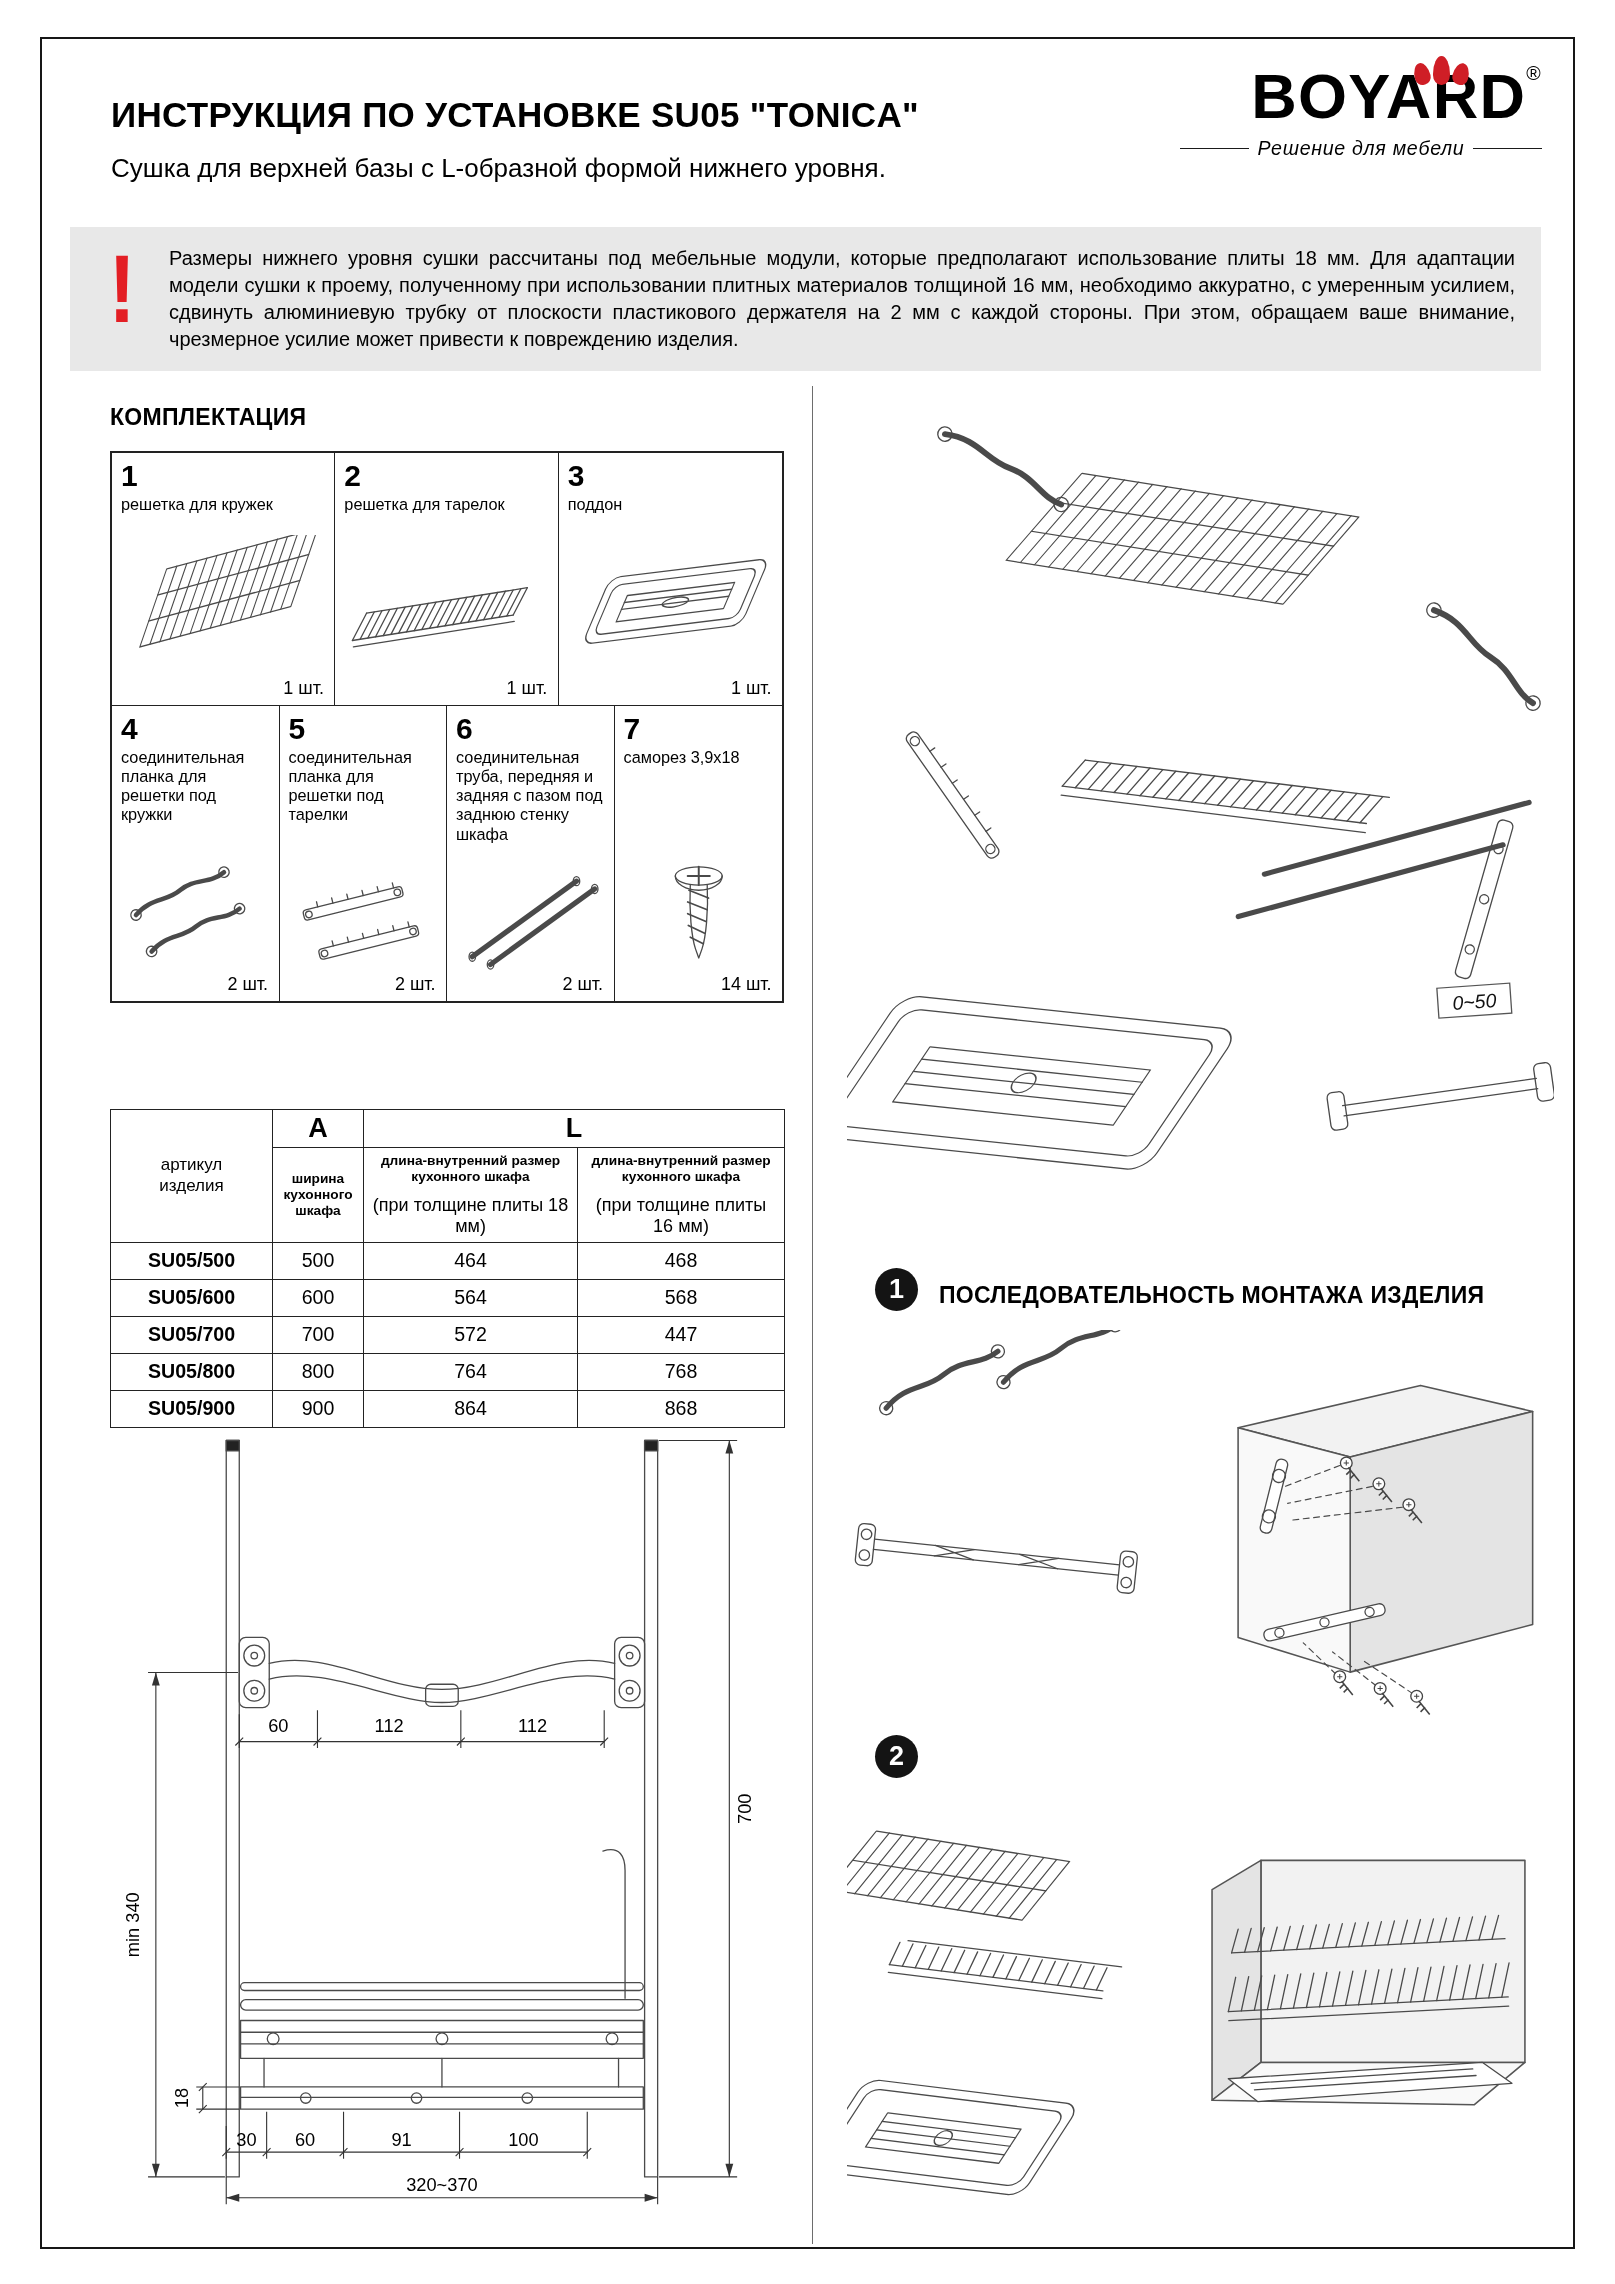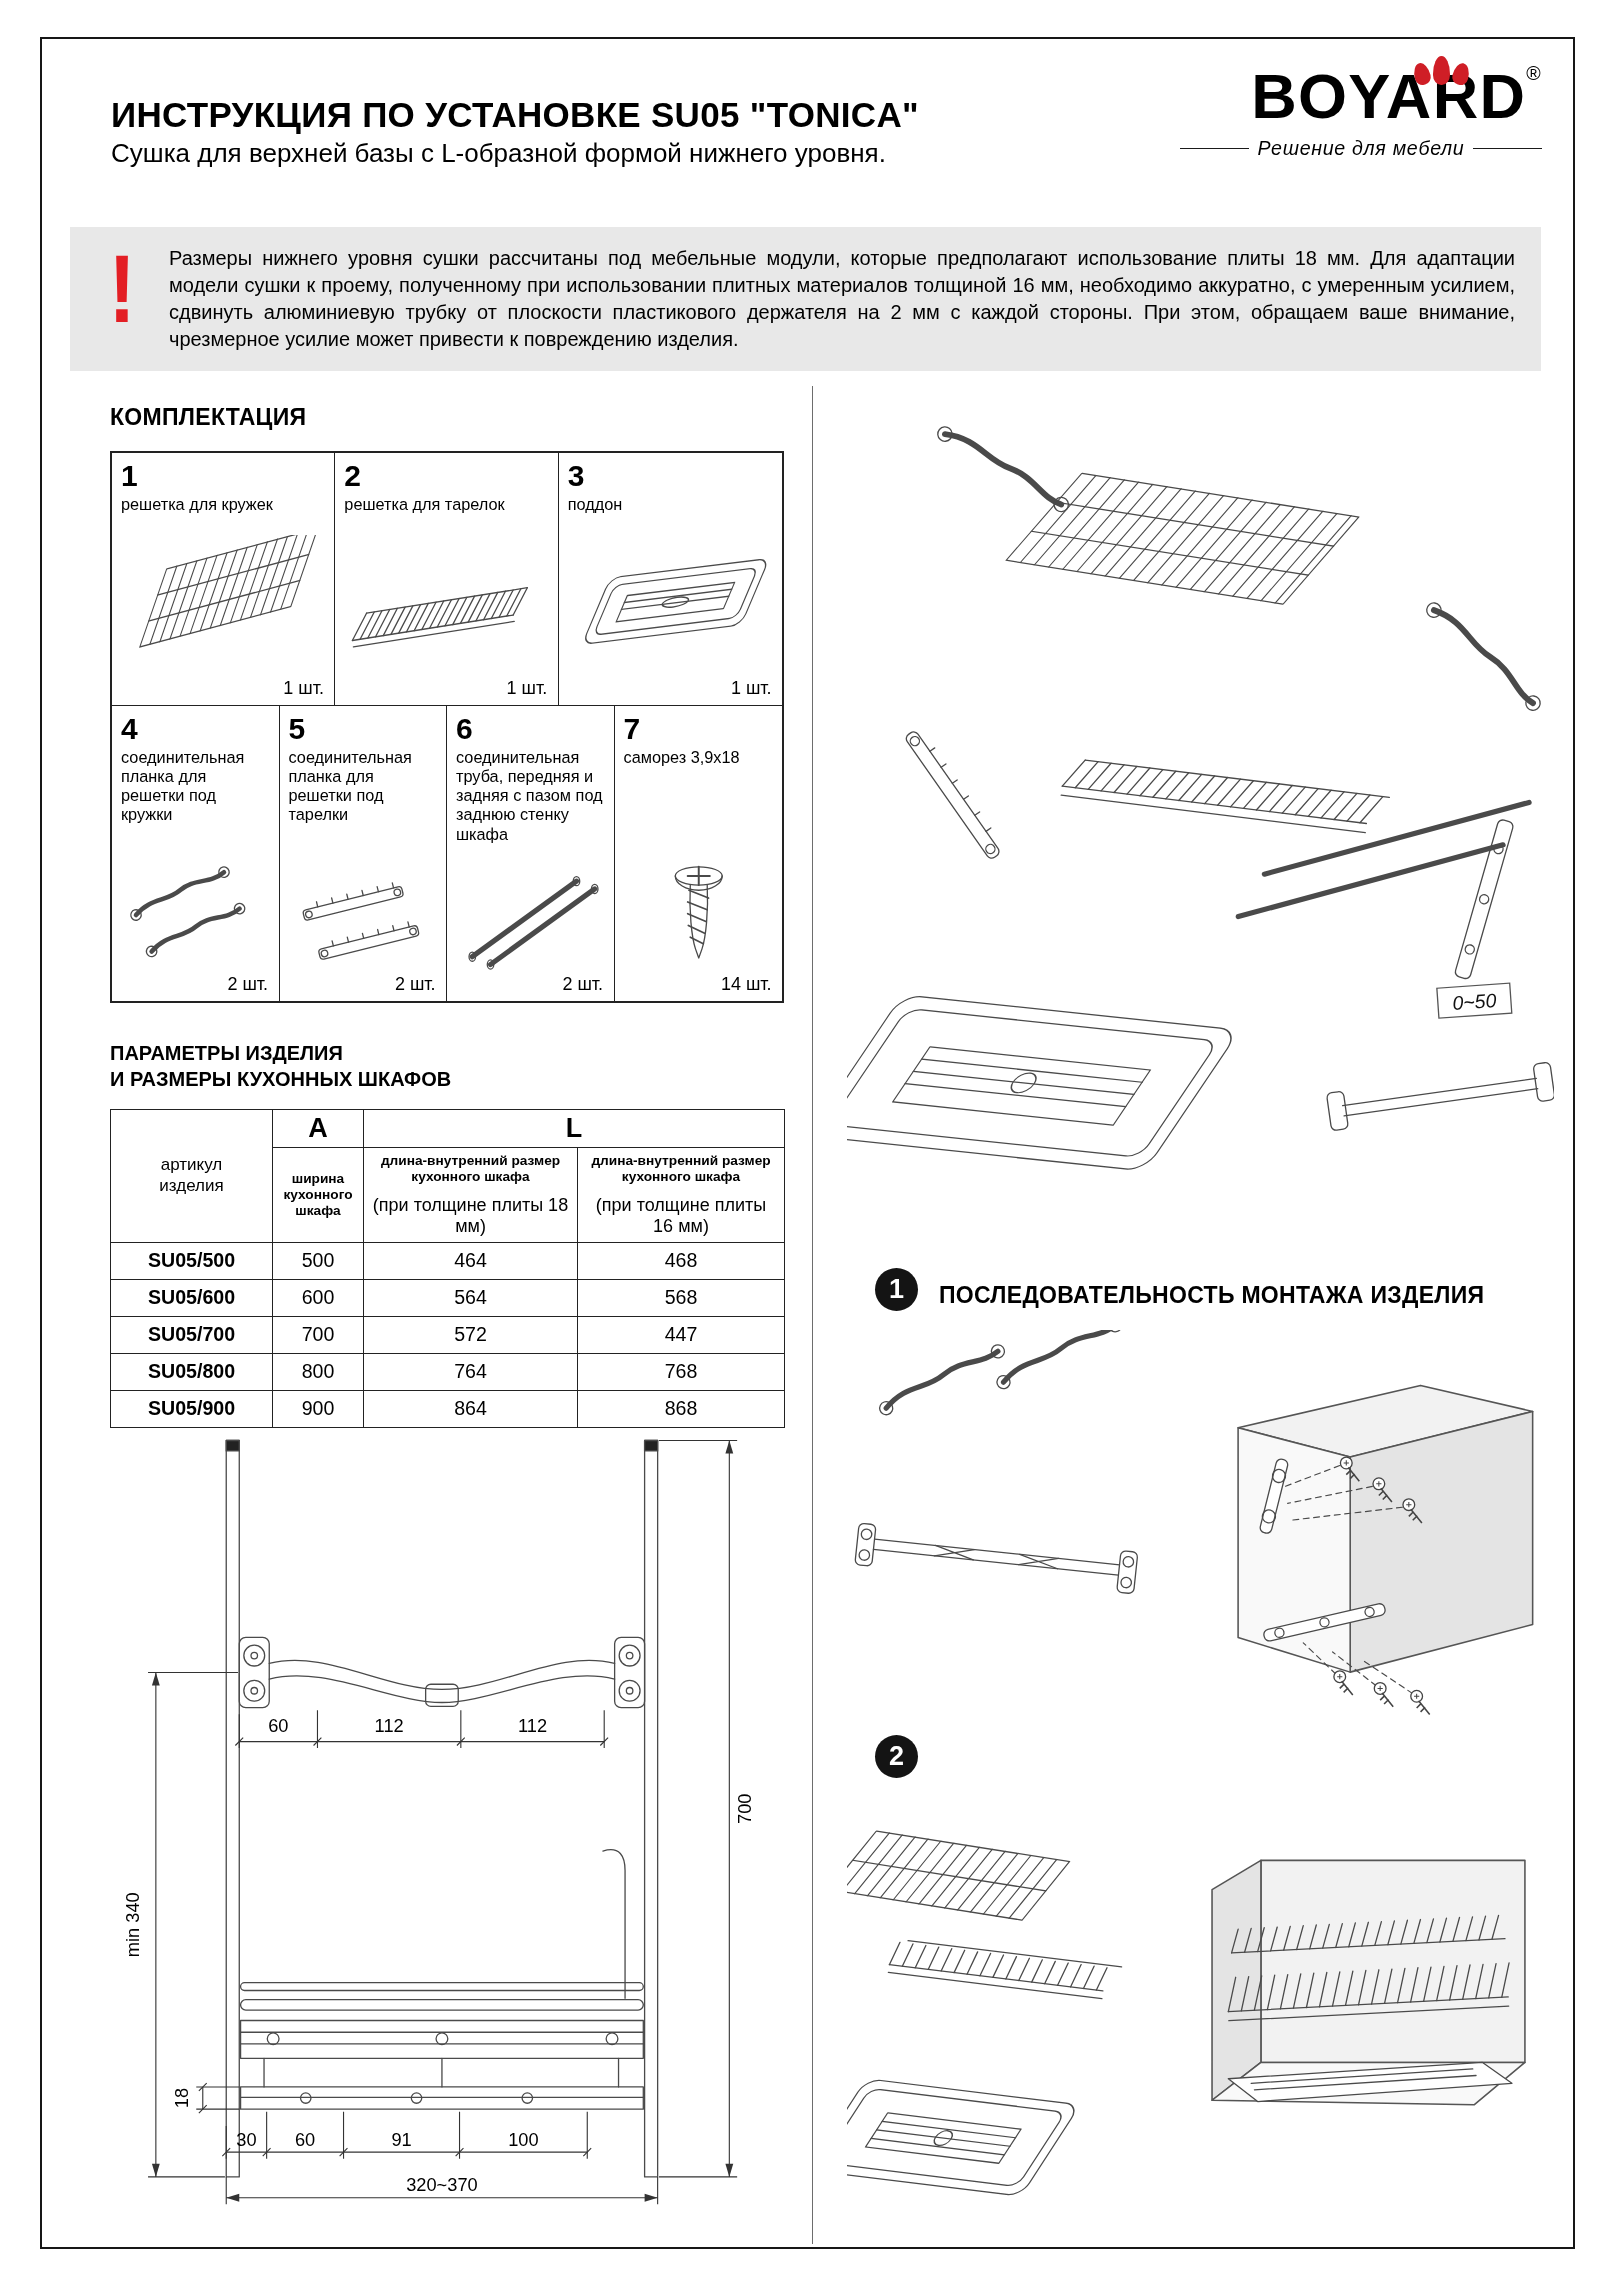--- a/index.html
+++ b/index.html
@@ -6,21 +6,21 @@
   .page{position:relative;width:1616px;height:2284px;background:#fff;overflow:hidden;
         font-family:"Liberation Sans",sans-serif;color:#000;}
   .abs{position:absolute;}
   svg{font-family:"Liberation Sans",sans-serif;}
 
   .frame{position:absolute;left:40px;top:37px;width:1531px;height:2208px;border:2px solid #161616;}
 
   
   .title-block{position:absolute;left:111px;top:95px;width:1017px;}
   .doc-title{font-size:35px;font-weight:bold;letter-spacing:0.3px;margin:0;}
-  .doc-subtitle{font-size:26px;margin-top:3px;}
+  .doc-subtitle{font-size:26px;margin-top:18px;}
 
   .logo{position:absolute;left:1180px;top:64px;width:362px;}
   .flames{position:absolute;top:-7.8px;right:73px;display:flex;align-items:flex-end;gap:3.3px;}
   .flame{width:15.6px;height:22px;background:#cf1e26;border-radius:50% 50% 48% 48%/64% 64% 36% 36%;transform:rotate(-14deg);}
   .flame.mid{width:17.6px;height:29px;transform:none;}
   .flame.right{transform:rotate(14deg);}
   .brand{font-size:63px;font-weight:bold;line-height:1;text-align:right;letter-spacing:1.3px;white-space:nowrap;}
   .brand sup{font-size:19.6px;font-weight:normal;vertical-align:38px;}
   .tagline{margin-top:9px;display:flex;align-items:center;gap:9px;font-size:19.6px;font-style:italic;letter-spacing:0.7px;}
   .tagline::before,.tagline::after{content:"";flex:1;height:1.3px;background:#1a1a1a;}
@@ -233,24 +233,20 @@
             <path d="M105 12v28M88 26h34" stroke-width="3"></path>
             <path d="M92 40 C90 80 94 120 100 138 L105 152 L110 138 C116 120 120 80 118 40"></path>
             <path d="M90 48 L120 60 M88 66 L118 78 M88 84 L116 96 M89 102 L114 114 M92 120 L112 130" stroke-width="2.6"></path>
           </g>
         </svg>
         <span class="pqty">14 шт.</span>
       </div>
     </div>
   </div>
 
-  <div class="params-heading">
-    <div>ПАРАМЕТРЫ ИЗДЕЛИЯ</div>
-    <div>И РАЗМЕРЫ КУХОННЫХ ШКАФОВ</div>
-  </div>
 
   <table class="params">
     <tbody>
         <tr class="h1">
       <th class="c-art artcell" rowspan="2">артикул изделия</th>
       <th class="c-a big">А</th>
       <th class="big" colspan="2">L</th>
     </tr>
     <tr class="h2">
       <th class="c-a">

